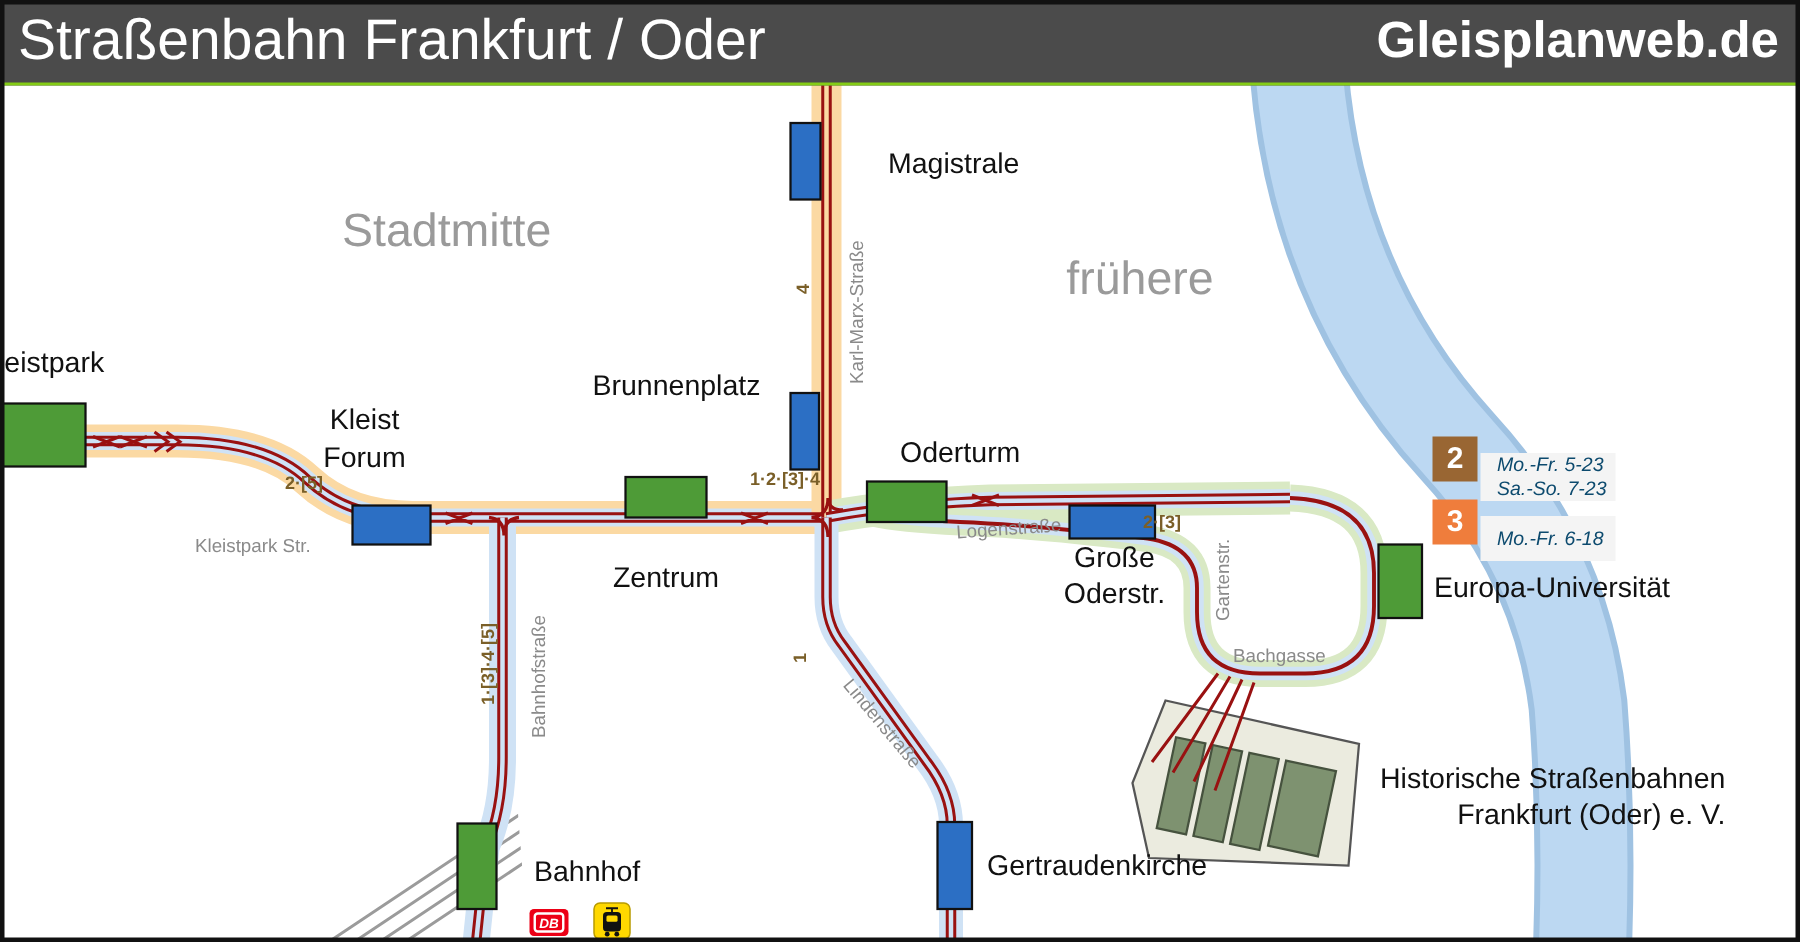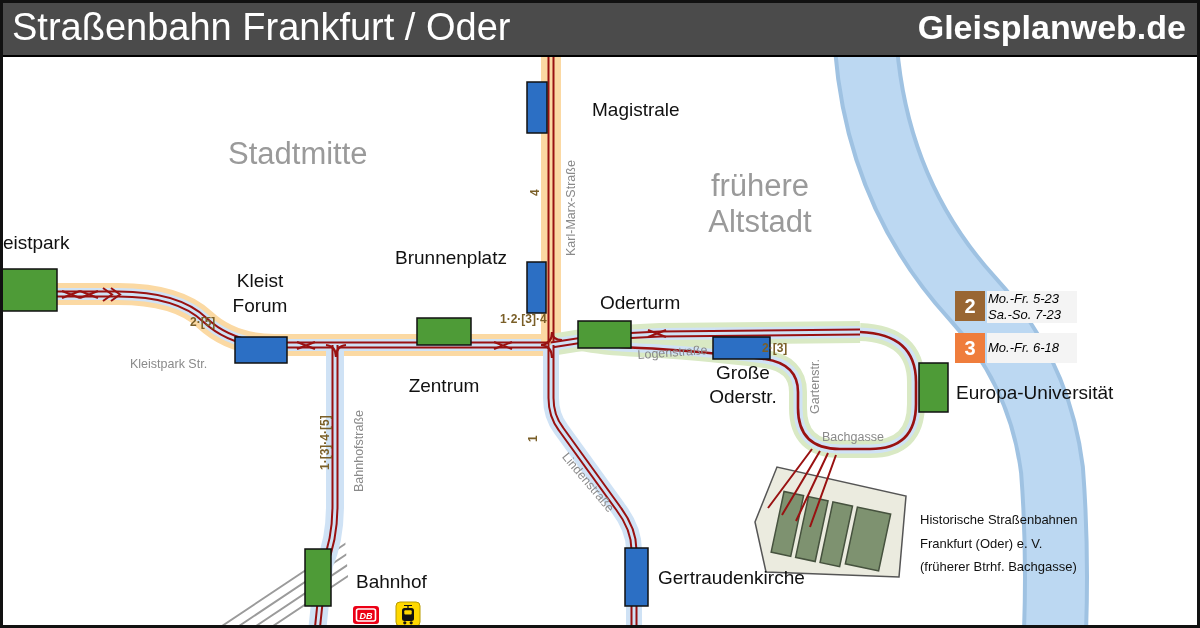--- a/index.html
+++ b/index.html
@@ -4,43 +4,43 @@
 <style>
   html,body{margin:0;padding:0;background:#fff;}
   #canvas{
     position:relative;width:1200px;height:628px;overflow:hidden;
     font-family:"Liberation Sans",sans-serif;background:#fff;color:#111;
   }
   #map-svg{position:absolute;left:0;top:0;}
   .frame{position:absolute;inset:0;border:3px solid #111;pointer-events:none;z-index:60;}
   .header{
     position:absolute;left:0;top:0;width:1200px;height:55px;background:#4b4b4b;
-    border-bottom:2px solid #000000;z-index:40;
+    border-bottom:2px solid #84cc16;z-index:40;
   }
   .header .title{
     position:absolute;left:12px;top:0;line-height:55px;font-size:38px;color:#fff;white-space:nowrap;
   }
   .header .brand{
     position:absolute;right:14px;top:0;line-height:55px;font-size:34px;font-weight:700;color:#fff;white-space:nowrap;
   }
   .lbl{position:absolute;white-space:nowrap;z-index:30;}
   .area{font-size:31px;color:#9a9a9a;}
   .station{font-size:19px;color:#111;}
   .street{font-size:12.5px;color:#8a8a8a;}
   .lineno{font-size:12px;font-weight:700;color:#7a5f28;}
-  .note{font-size:13px;line-height:23.5px;color:#111;}
+  .note{font-size:19px;line-height:23.5px;color:#111;text-align:right;}
   .rot{transform-origin:0 0;transform:rotate(-90deg);}
   .ctr{text-align:center;}
   .legend-sq{
     position:absolute;width:30px;height:30px;z-index:30;color:#fff;font-size:20px;font-weight:700;
     text-align:center;line-height:30px;
   }
   .legend-panel{
-    position:absolute;width:90px;background:#f4f4f4;z-index:29;color:#000000;
-    font-size:13px;font-style:italic;padding-left:1px;box-sizing:border-box;
+    position:absolute;width:90px;background:#f4f4f4;z-index:29;color:#0c4a6e;
+    font-size:13px;font-style:italic;padding-left:11px;box-sizing:border-box;margin-top:11px;
   }
 </style>
 </head>
 <body>
 
 <div id="canvas">
 
   <svg id="map-svg" width="1200" height="628" viewBox="0 0 1200 628">
     <defs>
       <clipPath id="yard">
@@ -126,25 +126,24 @@
   </svg>
 
   <div class="header">
     <span class="title">Straßenbahn Frankfurt / Oder</span>
     <span class="brand">Gleisplanweb.de</span>
   </div>
 
   <div class="lbl area" style="left:228px;top:136px;">Stadtmitte</div>
   <div class="lbl area ctr" style="left:660px;top:168px;width:200px;line-height:36px;">
     <div>frühere</div>
-    <div>Altstadt</div>
   </div>
 
   <div class="lbl station" style="left:-14px;top:232px;">Kleistpark</div>
-  <div class="lbl station ctr" style="left:210px;top:268px;width:100px;line-height:25px;">
+  <div class="lbl station ctr" style="left:193px;top:268px;width:100px;line-height:25px;">
     <div>Kleist</div>
     <div>Forum</div>
   </div>
   <div class="lbl station" style="left:592px;top:99px;">Magistrale</div>
   <div class="lbl station" style="left:395px;top:247px;">Brunnenplatz</div>
   <div class="lbl station ctr" style="left:404px;top:375px;width:80px;">Zentrum</div>
   <div class="lbl station" style="left:600px;top:292px;">Oderturm</div>
   <div class="lbl station ctr" style="left:702px;top:361px;width:82px;line-height:24px;">
     <div>Große</div>
     <div>Oderstr.</div>
@@ -174,17 +173,16 @@
     <div>Sa.-So. 7-23</div>
   </div>
   <div class="legend-sq" style="left:955px;top:333px;background:#ef7d3c;">3</div>
   <div class="legend-panel" style="left:987px;top:333px;height:30px;line-height:30px;">
     <div>Mo.-Fr. 6-18</div>
   </div>
 
   <div class="lbl note" style="left:920px;top:508px;">
     <div>Historische Straßenbahnen</div>
     <div>Frankfurt (Oder) e. V.</div>
-    <div>(früherer Btrhf. Bachgasse)</div>
   </div>
 
   <div class="frame"></div>
 </div>
 
 </body></html>

